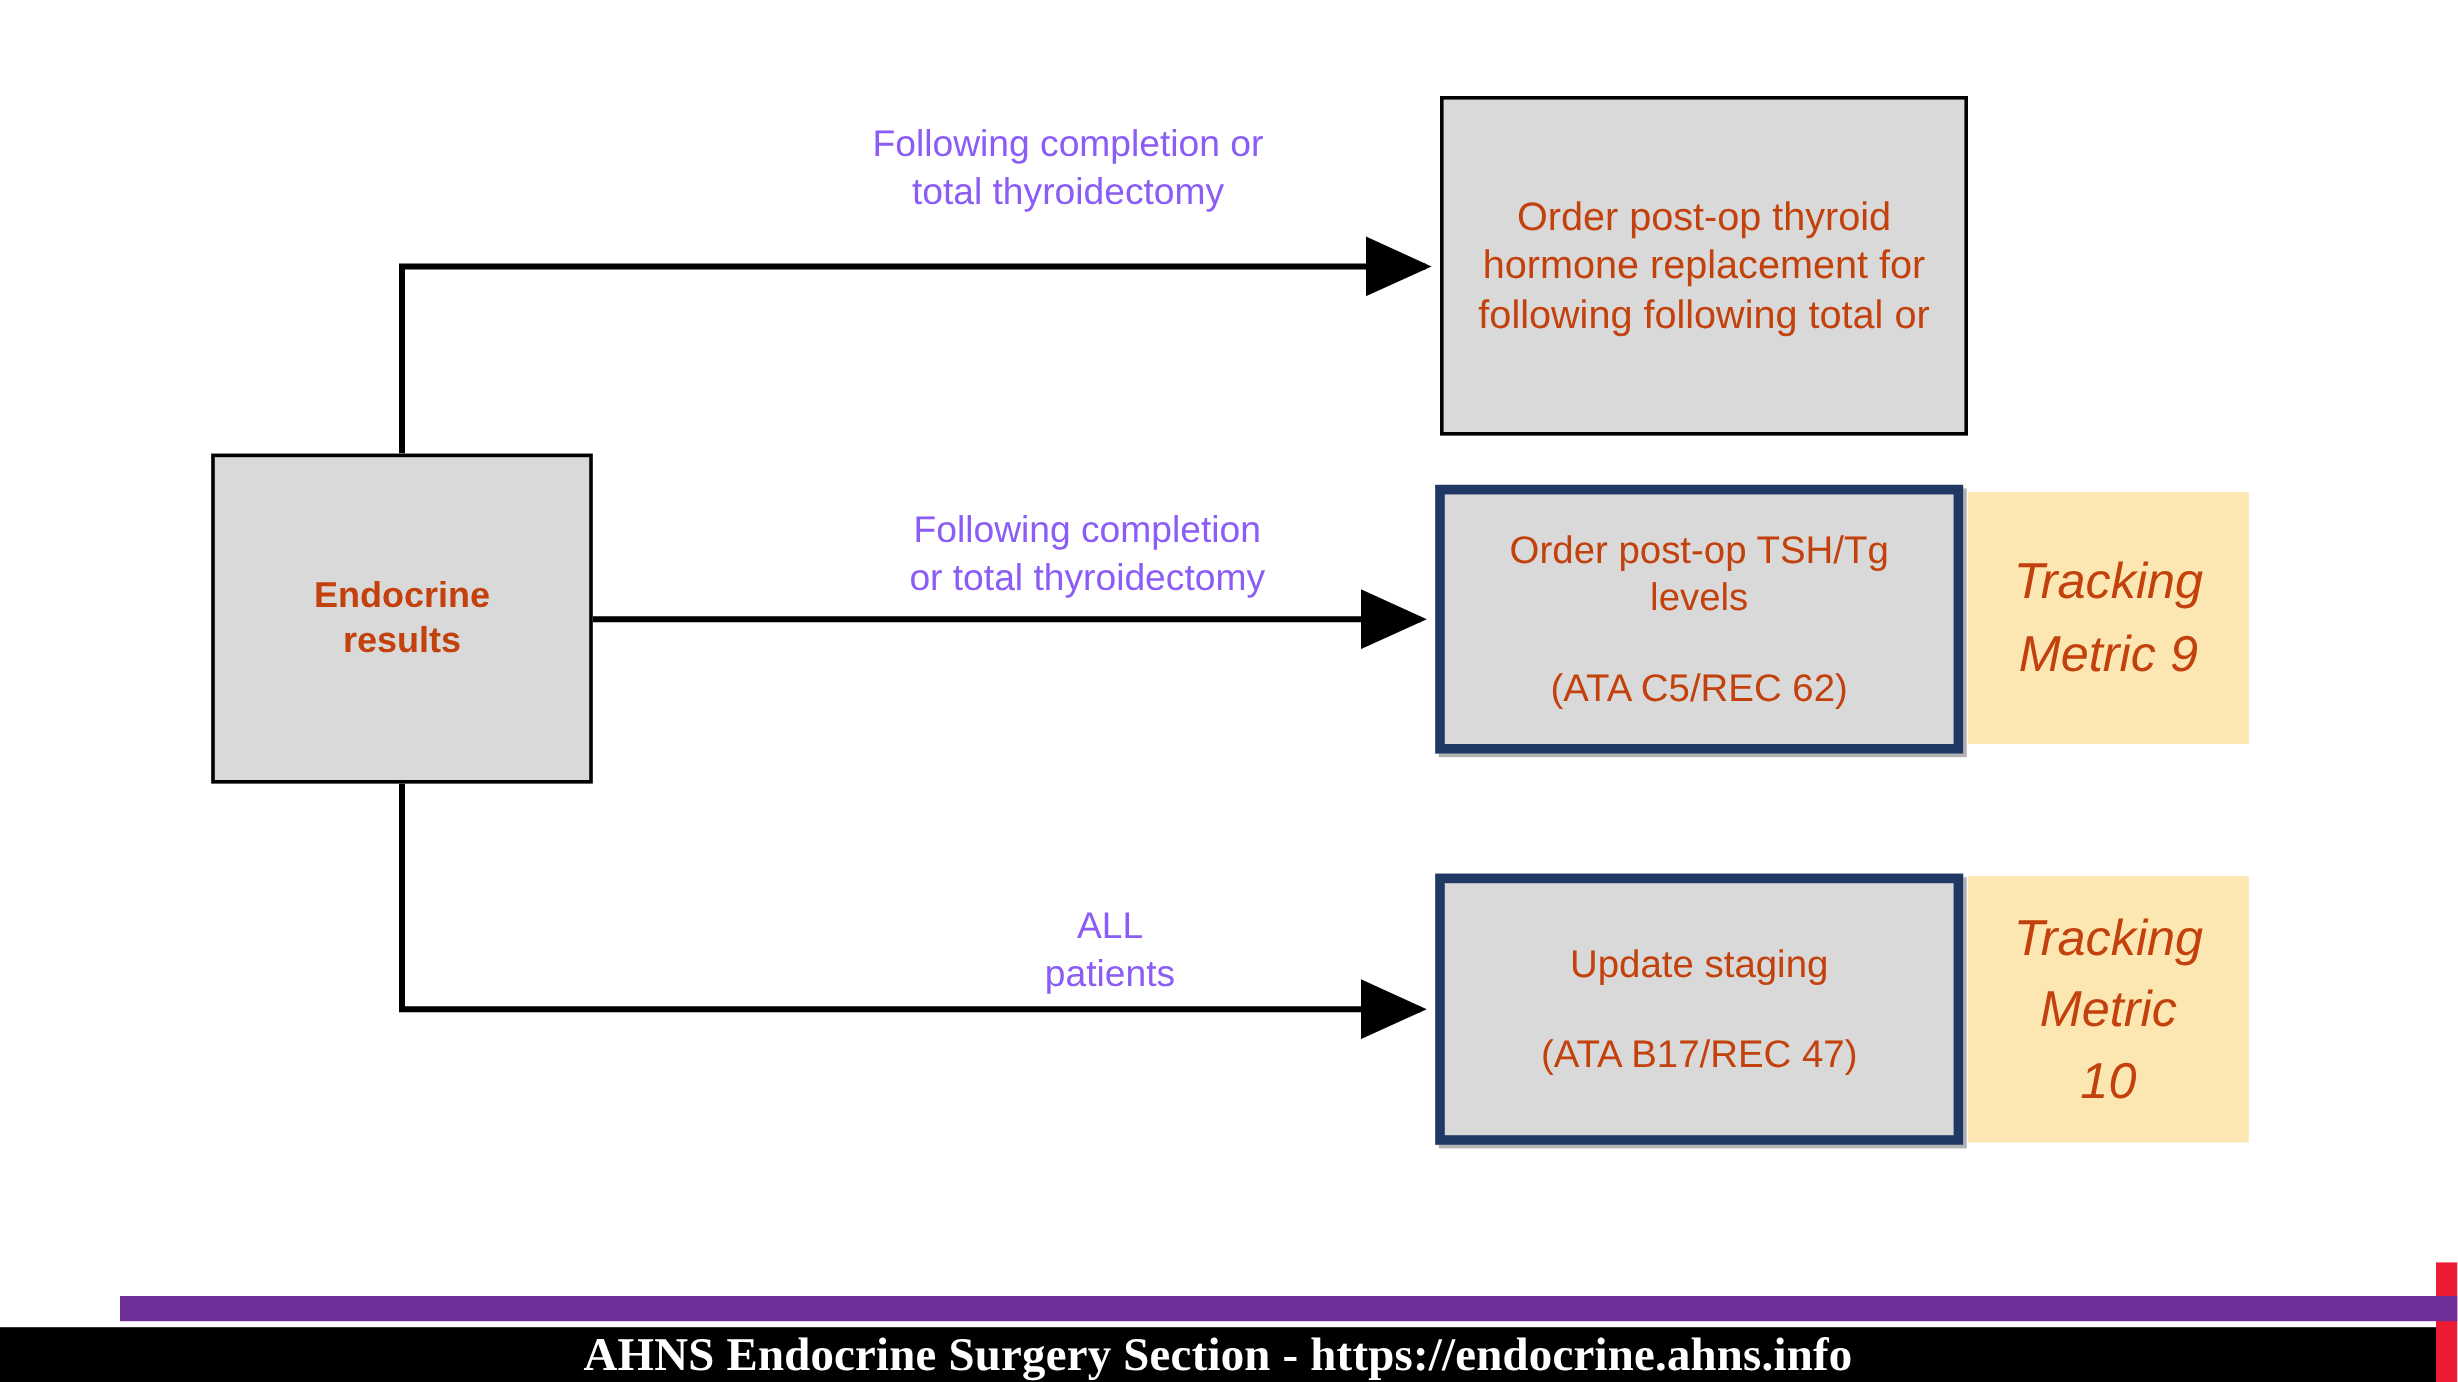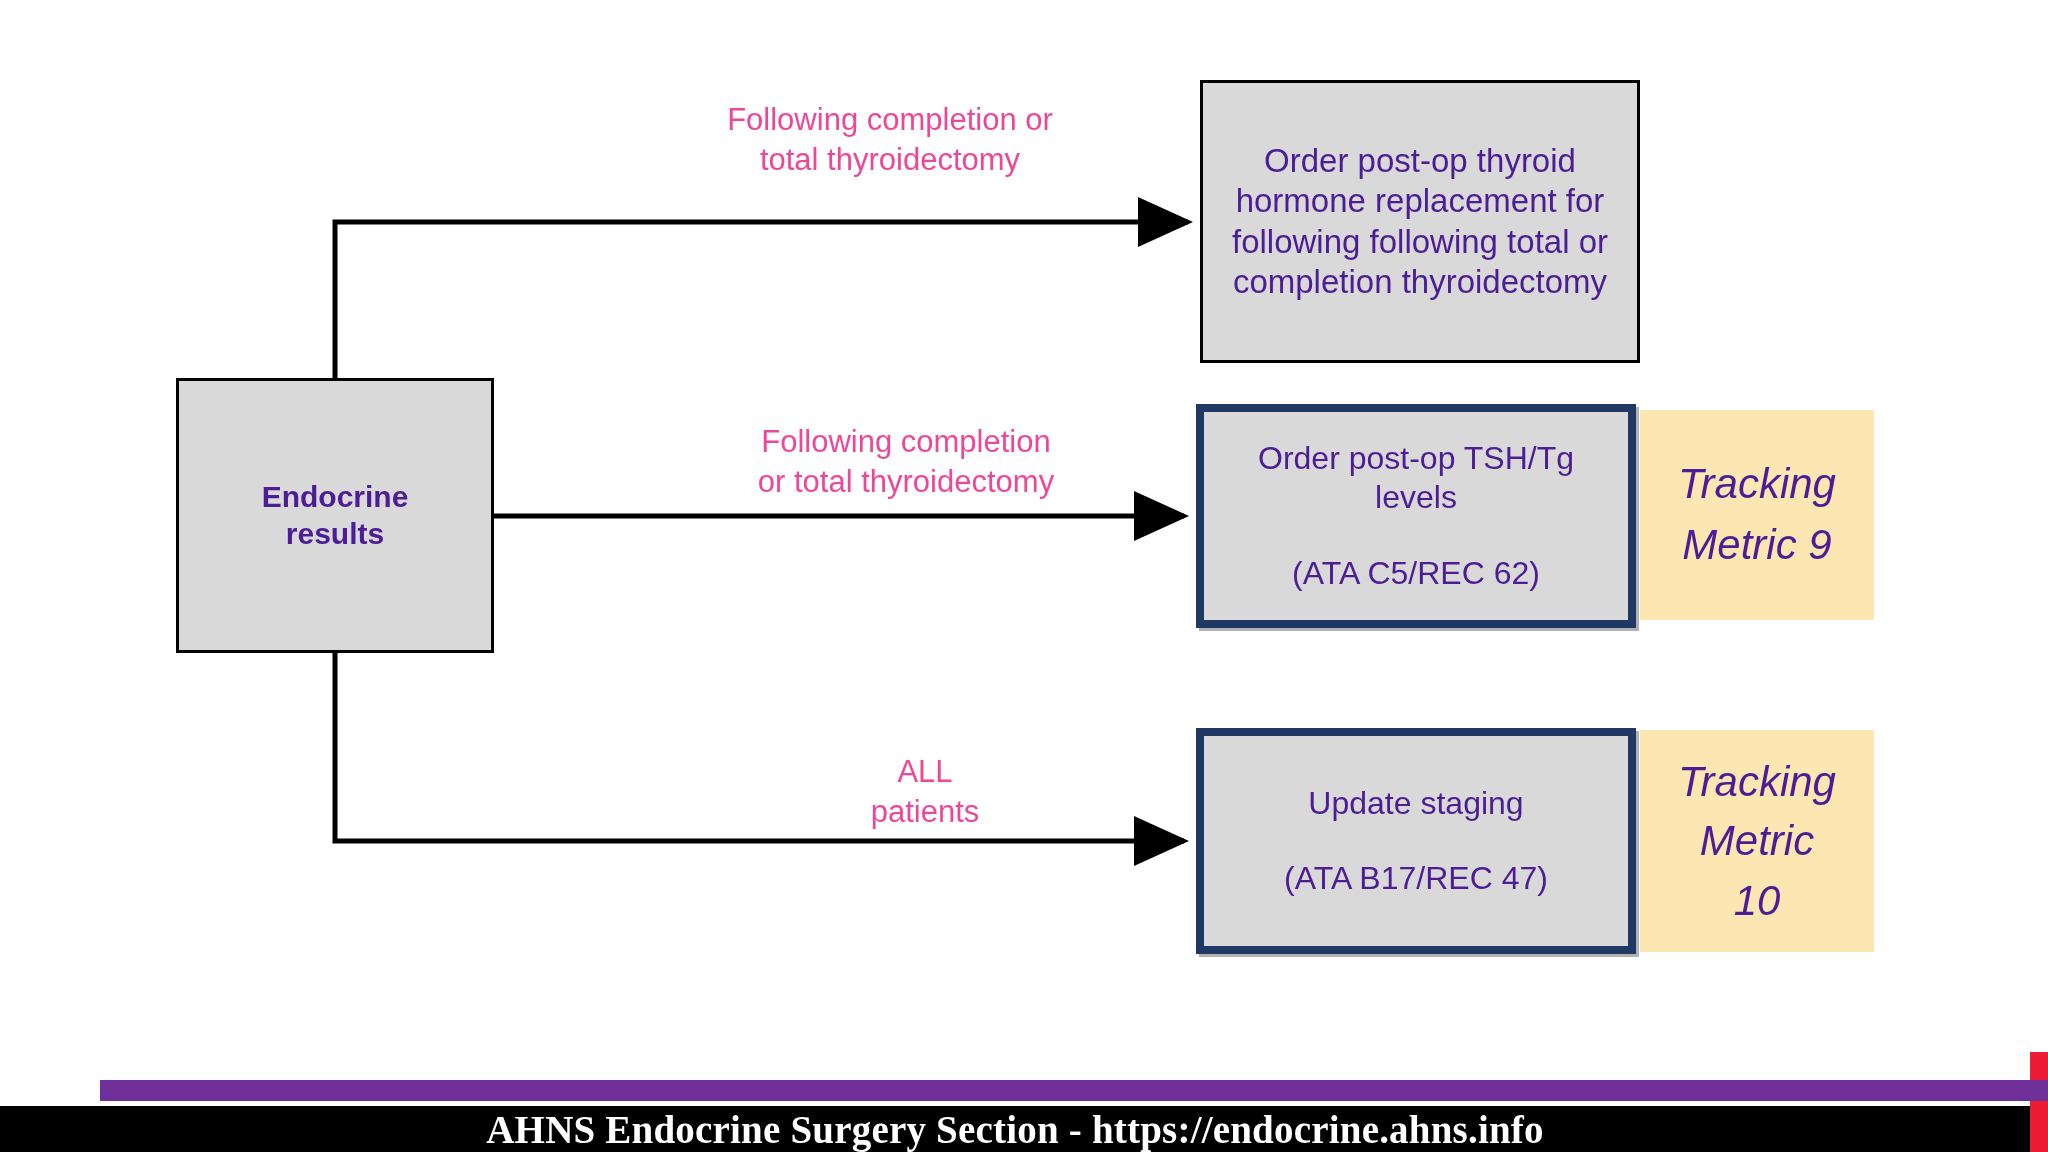--- a/index.html
+++ b/index.html
@@ -18,21 +18,21 @@
 
   
   .node {
     position: absolute;
     box-sizing: border-box;
     display: flex;
     flex-direction: column;
     align-items: center;
     justify-content: center;
     text-align: center;
-    color: #4c1d95;
+    color: #c2410c;
     line-height: 1.22;
   }
 
   .node-gray {
     background: #d9d9d9;
     border: 3px solid #000000;
   }
 
   .node-navy {
     background: #d9d9d9;
@@ -88,21 +88,21 @@
     font-size: 42px;
     line-height: 1.42;
   }
 
   .node .line + .line.spaced { margin-top: 36px; }
 
   
   .edge-label {
     position: absolute;
     text-align: center;
-    color: #ec4899;
+    color: #8b5cf6;
     font-size: 31px;
     line-height: 1.28;
     white-space: nowrap;
   }
   #label-top    { left: 700px; top: 100px; width: 380px; }
   #label-middle { left: 716px; top: 422px; width: 380px; }
   #label-bottom { left: 800px; top: 752px; width: 250px; }
 
   
   #connectors {
@@ -178,21 +178,20 @@
 
   <div class="node node-gray" id="node-pathology">
     <span class="line">Endocrine</span>
     <span class="line">results</span>
   </div>
 
   <div class="node node-gray" id="node-hormone">
     <span class="line">Order post-op thyroid</span>
     <span class="line">hormone replacement  for</span>
     <span class="line">following following total or</span>
-    <span class="line">completion thyroidectomy</span>
   </div>
 
   <div class="node node-navy" id="node-tsh">
     <span class="line">Order post-op TSH/Tg levels</span>
     <span class="line spaced">(ATA C5/REC 62)</span>
   </div>
 
   <div class="node node-navy" id="node-staging">
     <span class="line">Update staging</span>
     <span class="line spaced">(ATA B17/REC 47)</span>

